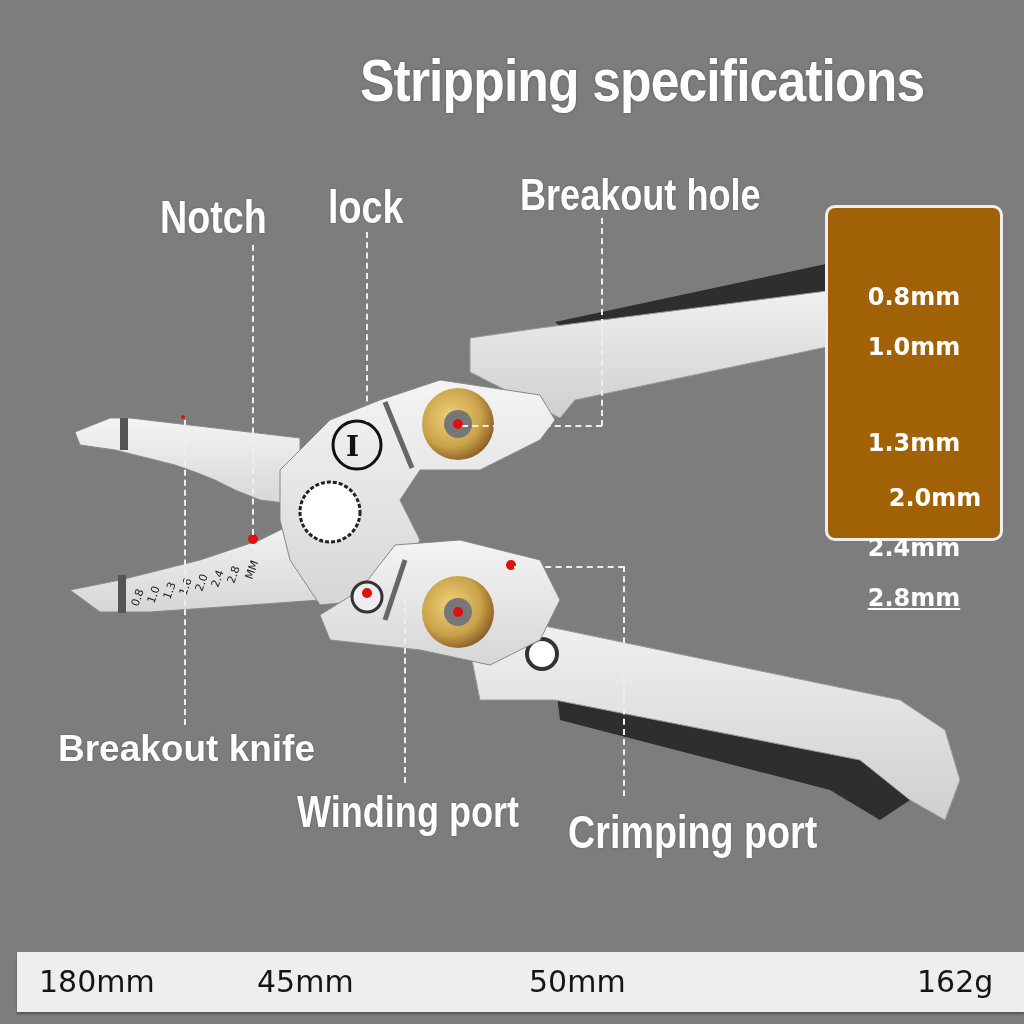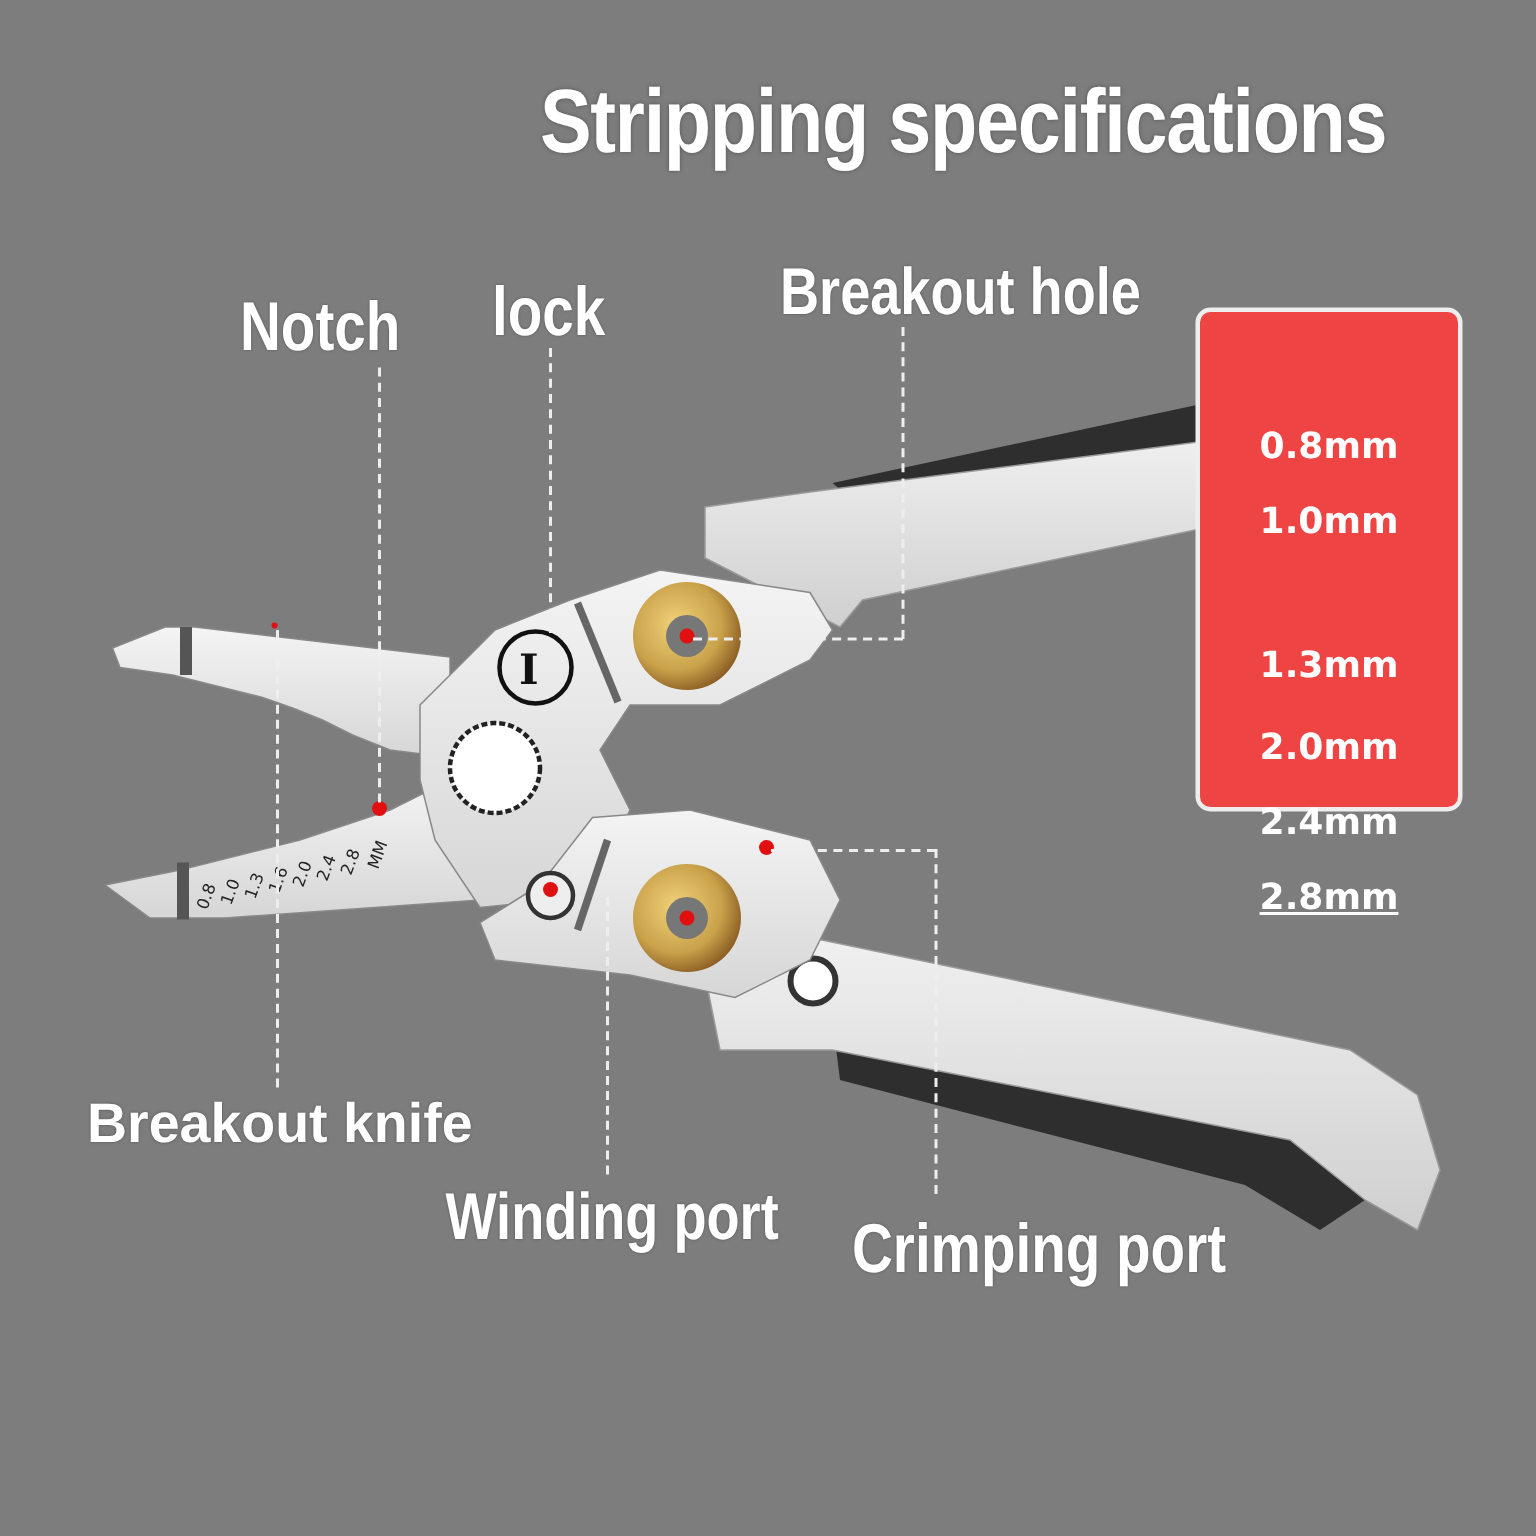--- a/index.html
+++ b/index.html
@@ -17,22 +17,22 @@
     position:absolute; color:#fff; font-weight:bold; white-space:nowrap;
     text-shadow:0 0 2px #555;
   }
   .label.narrow { transform:scaleX(0.82); transform-origin:left top; }
   .dash { position:absolute; border-color:#eee; border-style:dashed; border-width:0; }
   .dash.v { border-left-width:2px; width:0; }
   .dash.h { border-top-width:2px; height:0; }
 
   
   .sizes {
-    position:absolute; left:797px; top:205px; width:178px; height:336px;
-    border:3px solid #eee; border-radius:10px; background:#ef4444; box-sizing:border-box;
+    position:absolute; left:825px; top:205px; width:178px; height:336px;
+    border:3px solid #eee; border-radius:10px; background:#a16207; box-sizing:border-box;
   }
   .sizes .item {
     position:absolute; left:0; width:172px; text-align:center; color:#fff;
     font-family:"DejaVu Sans", sans-serif; font-size:24px; font-weight:bold;
   }
 
   
   svg.pliers { position:absolute; left:0; top:0; }
 
   
@@ -151,19 +151,25 @@
 <div class="label narrow" style="left:328px; top:180px; font-size:46px;">lock</div>
 <div class="label narrow" style="left:520px; top:170px; font-size:44px;">Breakout hole</div>
 <div class="label" style="left:58px; top:728px; font-size:37px;">Breakout knife</div>
 <div class="label narrow" style="left:297px; top:787px; font-size:44px;">Winding port</div>
 <div class="label narrow" style="left:568px; top:805px; font-size:46px;">Crimping port</div>
 
 <div class="sizes">
   <div class="item" style="top:75px;">0.8mm</div>
   <div class="item" style="top:125px;">1.0mm</div>
   <div class="item" style="top:175px;margin-top:46px;">1.3mm</div>
-  <div class="item" style="top:276px;">2.0mm</div>
+  <div class="item" style="top:276px;padding-left:21px;">2.0mm</div>
   <div class="item" style="top:326px;">2.4mm</div>
   <div class="item" style="top:376px;text-decoration:underline;">2.8mm</div>
 </div>
 
 <div class="spec">
+  <div class="body">
+    <div class="vcell" style="left:22px;">180mm</div>
+    <div class="vcell" style="left:240px;">45mm</div>
+    <div class="vcell" style="left:512px;">50mm</div>
+    <div class="vcell" style="left:900px;">162g</div>
+  </div>
 </div>
 
 </body></html>

